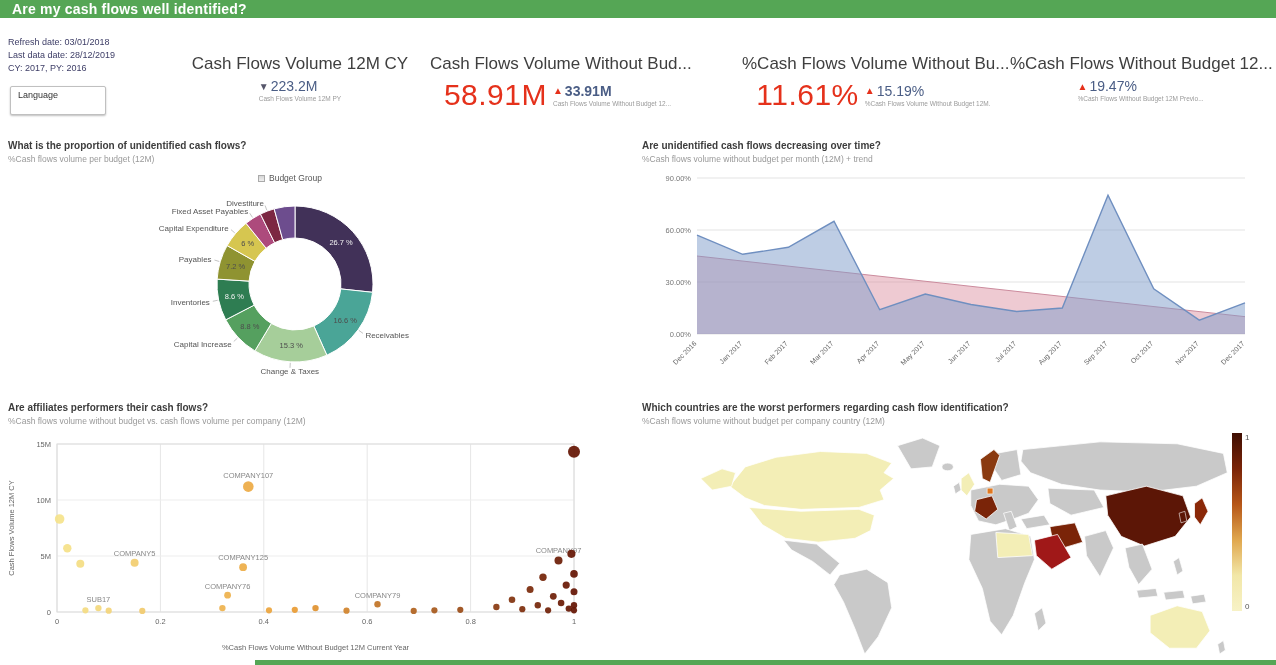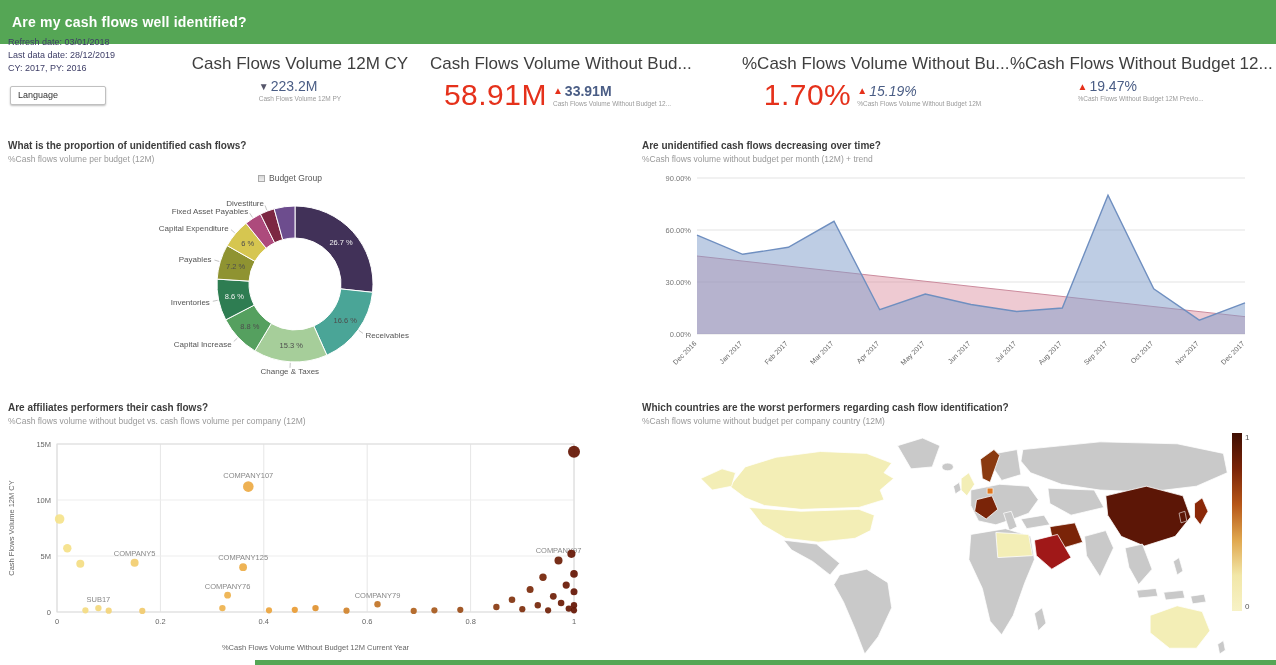--- a/index.html
+++ b/index.html
@@ -1,22 +1,22 @@
 <!DOCTYPE html>
 <html><head>
 <meta charset="utf-8">
 <style>
   *{margin:0;padding:0;box-sizing:border-box}
   html,body{width:1276px;height:665px}
   body{font-family:"Liberation Sans","DejaVu Sans",sans-serif;background:#fff;position:relative;overflow:hidden;color:#333}
   .abs{position:absolute}
-  #app-header{left:0;top:0;width:1276px;height:44px;display:flex;align-items:center;padding-left:12px}
+  #app-header{left:0;top:0;width:1276px;height:18px;display:flex;align-items:center;padding-left:12px}
   #app-header .title{color:#fff;font-size:14px;font-weight:bold;letter-spacing:.2px}
   #info{left:8px;top:36px;font-size:9px;color:#3d3d66;line-height:13px}
-  #language-btn{left:10px;top:86px;width:96px;height:19px;background:#fff;border:1px solid #c0c0c0;border-radius:2px;box-shadow:0 1px 2px rgba(0,0,0,.25);font-size:9px;line-height:17px;padding-left:7px;color:#333;cursor:pointer}
+  #language-btn{left:10px;top:86px;width:96px;height:29px;background:#fff;border:1px solid #c0c0c0;border-radius:2px;box-shadow:0 1px 2px rgba(0,0,0,.25);font-size:9px;line-height:17px;padding-left:7px;color:#333;cursor:pointer}
   .kpi{top:54px;text-align:center}
   .kpi-title{font-size:17px;color:#3f3f3f;margin-bottom:4px;white-space:nowrap}
   .kpi-row{display:flex;justify-content:center;align-items:center;gap:6px}
   .kpi-value{font-size:30px;letter-spacing:.5px;white-space:nowrap}
   .kpi-sub{display:flex;flex-direction:column;align-items:flex-start;text-align:left}
   .kpi-delta-line{display:flex;align-items:center;gap:2px}
   .kpi-arrow{font-size:10px}
   .kpi-delta{font-size:14px}
   .kpi-caption{font-size:6.5px;color:#9a9a9a;max-width:125px;line-height:8px;margin-top:1px;white-space:nowrap;overflow:hidden}
   .panel-title{font-size:10px;font-weight:bold;color:#3d3d3d;white-space:nowrap}
@@ -67,25 +67,25 @@
         <span class="kpi-delta" style="color: rgb(74, 93, 133); font-weight: bold;">33.91M</span>
       </span>
       <span class="kpi-caption">Cash Flows Volume Without Budget 12...</span>
     </span>
   </div>
 </div>
 
 <div class="abs kpi" style="left:742px;width:262px">
   <div class="kpi-title">%Cash Flows Volume Without Bu...</div>
   <div class="kpi-row">
-    <span class="kpi-value" style="color: rgb(229, 49, 27);">1.70%</span>
+    <span class="kpi-value" style="color: rgb(229, 49, 27);">11.61%</span>
     <span class="kpi-sub">
       <span class="kpi-delta-line">
         <span class="kpi-arrow" style="color: rgb(229, 49, 27);">▲</span>
-        <span class="kpi-delta" style="color: rgb(74, 93, 133); font-style: italic;">15.19%</span>
+        <span class="kpi-delta" style="color: rgb(74, 93, 133);">15.19%</span>
       </span>
       <span class="kpi-caption">%Cash Flows Volume Without Budget 12M...</span>
     </span>
   </div>
 </div>
 
 <div class="abs kpi" style="left:1010px;width:260px">
   <div class="kpi-title">%Cash Flows Without Budget 12...</div>
   <div class="kpi-row">
     <span class="kpi-sub">

